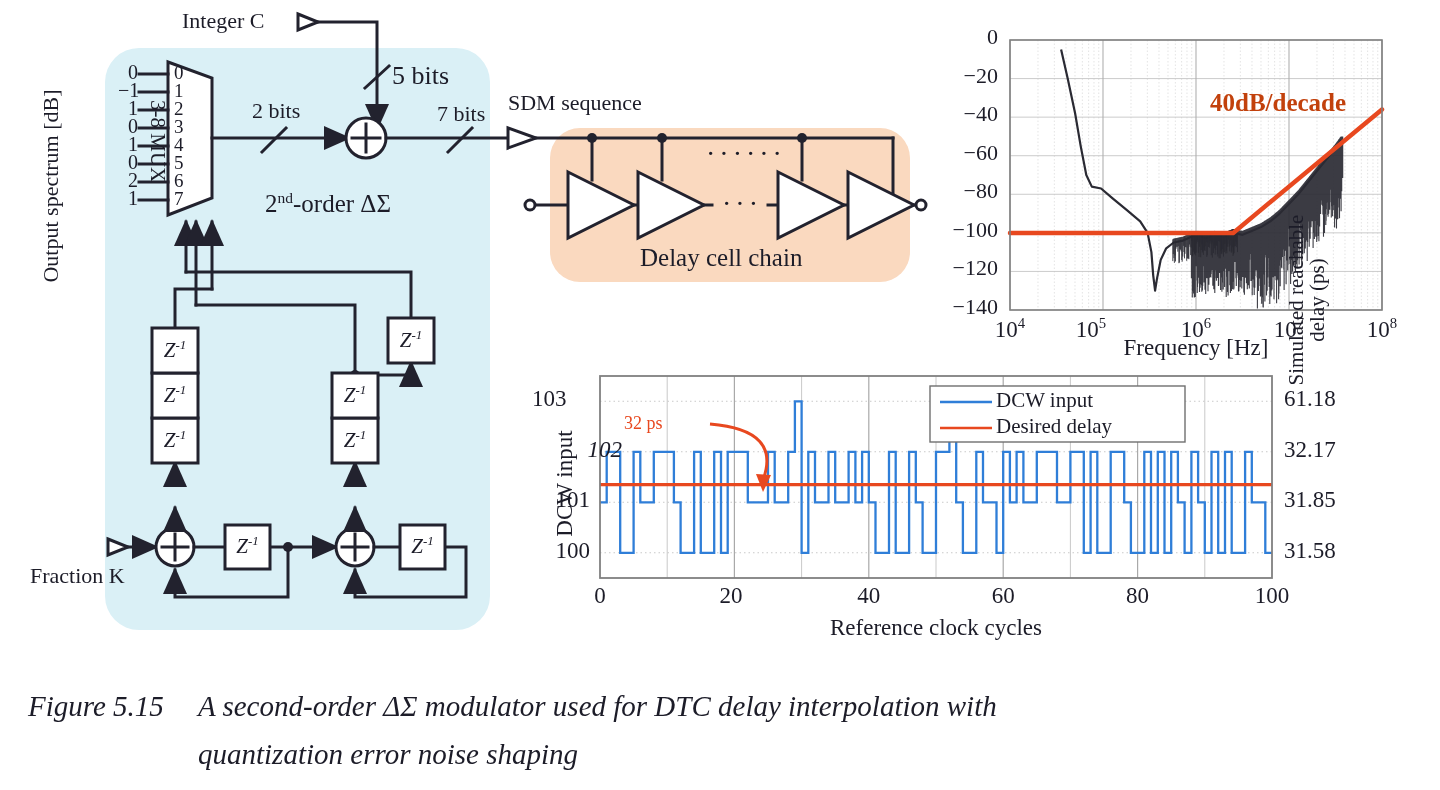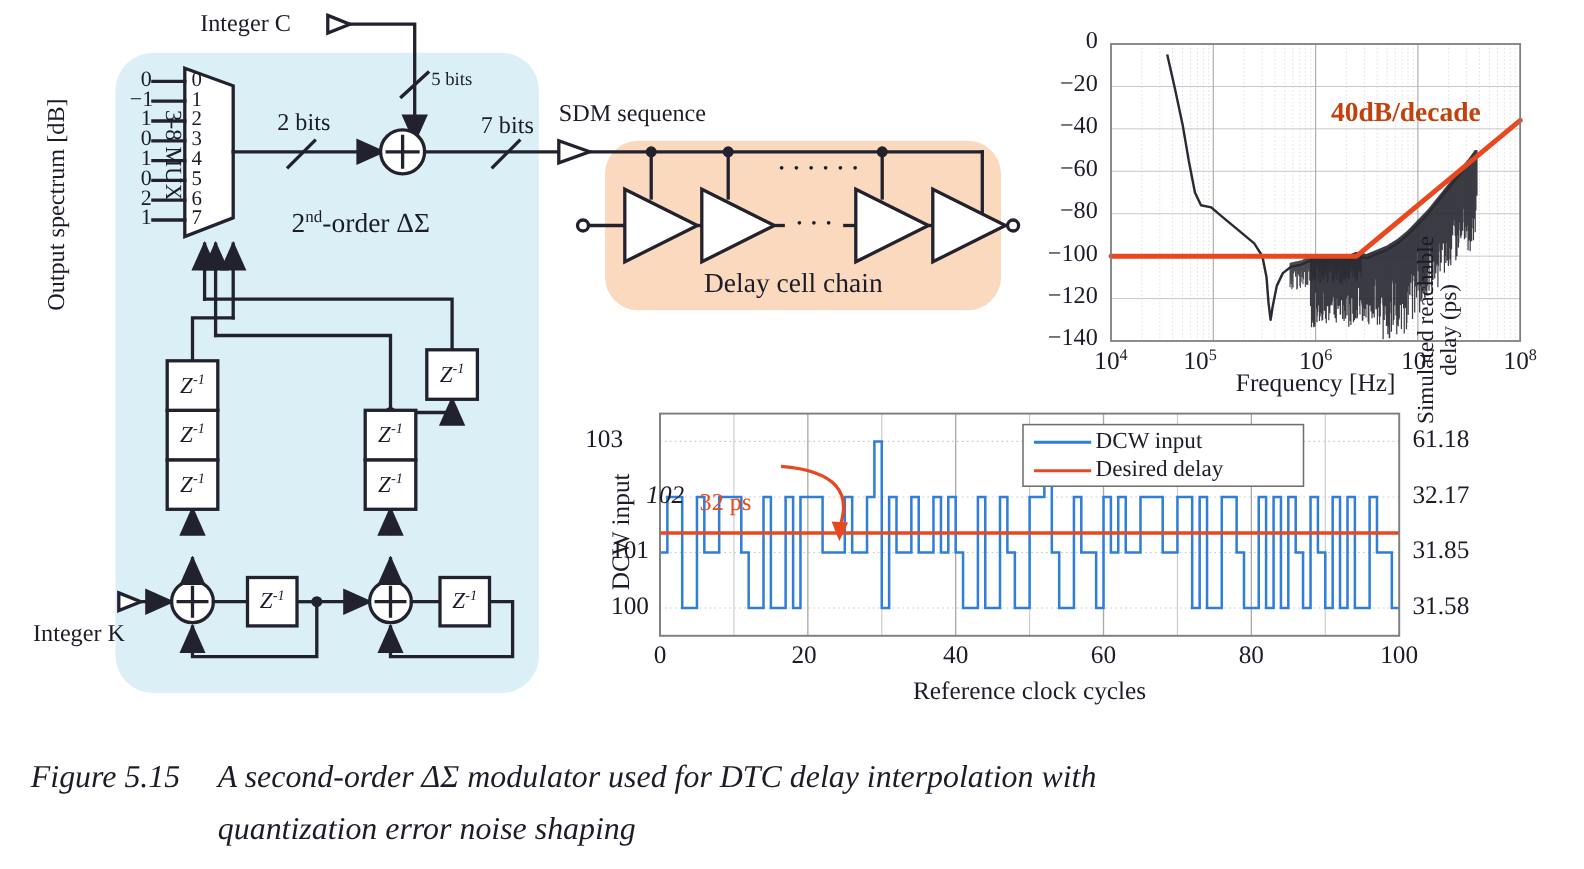--- a/index.html
+++ b/index.html
@@ -141,22 +141,22 @@
     <rect x="152" y="418" width="46" height="45"></rect>
     <rect x="152" y="373" width="46" height="45"></rect>
     <rect x="152" y="328" width="46" height="45"></rect>
     <rect x="332" y="418" width="46" height="45"></rect>
     <rect x="332" y="373" width="46" height="45"></rect>
     <rect x="388" y="318" width="46" height="45"></rect>
   </g>
 </svg>
 
 <div class="t" style="left:182px;top:10px;font-size:22px;">Integer C</div>
-<div class="t" style="left:30px;top:565px;font-size:22px;">Integer K</div>
-<div class="t" style="left:392px;top:63px;font-size:17px;">5 bits</div>
+<div class="t" style="left:30px;top:565px;font-size:22px;">Fraction K</div>
+<div class="t" style="left:392px;top:63px;font-size:26px;">5 bits</div>
 <div class="t" style="left:252px;top:100px;font-size:22px;">2 bits</div>
 <div class="t" style="left:437px;top:103px;font-size:22px;">7 bits</div>
 <div class="t" style="left:508px;top:92px;font-size:22px;">SDM sequence</div>
 <div class="t" style="left:640px;top:245px;font-size:25px;">Delay cell chain</div>
 <div class="t" style="left:706px;top:140px;font-size:28px;letter-spacing:4px;">······</div>
 <div class="t" style="left:722px;top:190px;font-size:28px;letter-spacing:4px;">···</div>
 
 <div class="t" style="left:218px;top:190px;font-size:25px;text-align:center;width:220px;">
   <span>2</span><sup style="font-size:0.62em;">nd</sup><span>-order ΔΣ</span>
 </div>
@@ -290,21 +290,21 @@
       <line x1="604.8000000000001" y1="0" x2="604.8000000000001" y2="202" stroke="#c9c9c9" stroke-width="1"></line>
       <path d="M0,126.3 L6.7,126.3 L6.7,75.8 L13.4,75.8 L13.4,75.8 L20.2,75.8 L20.2,176.8 L26.9,176.8 L26.9,176.8 L33.6,176.8 L33.6,75.8 L40.3,75.8 L40.3,126.3 L47.0,126.3 L47.0,126.3 L53.8,126.3 L53.8,75.8 L60.5,75.8 L60.5,75.8 L67.2,75.8 L67.2,75.8 L73.9,75.8 L73.9,126.3 L80.6,126.3 L80.6,176.8 L87.4,176.8 L87.4,176.8 L94.1,176.8 L94.1,75.8 L100.8,75.8 L100.8,176.8 L107.5,176.8 L107.5,176.8 L114.2,176.8 L114.2,75.8 L121.0,75.8 L121.0,176.8 L127.7,176.8 L127.7,75.8 L134.4,75.8 L134.4,75.8 L141.1,75.8 L141.1,75.8 L147.8,75.8 L147.8,126.3 L154.6,126.3 L154.6,126.3 L161.3,126.3 L161.3,126.3 L168.0,126.3 L168.0,75.8 L174.7,75.8 L174.7,126.3 L181.4,126.3 L181.4,126.3 L188.2,126.3 L188.2,75.8 L194.9,75.8 L194.9,25.3 L201.6,25.3 L201.6,176.8 L208.3,176.8 L208.3,75.8 L215.0,75.8 L215.0,126.3 L221.8,126.3 L221.8,126.3 L228.5,126.3 L228.5,75.8 L235.2,75.8 L235.2,126.3 L241.9,126.3 L241.9,126.3 L248.6,126.3 L248.6,75.8 L255.4,75.8 L255.4,126.3 L262.1,126.3 L262.1,75.8 L268.8,75.8 L268.8,126.3 L275.5,126.3 L275.5,176.8 L282.2,176.8 L282.2,176.8 L289.0,176.8 L289.0,75.8 L295.7,75.8 L295.7,176.8 L302.4,176.8 L302.4,176.8 L309.1,176.8 L309.1,75.8 L315.8,75.8 L315.8,126.3 L322.6,126.3 L322.6,176.8 L329.3,176.8 L329.3,176.8 L336.0,176.8 L336.0,75.8 L342.7,75.8 L342.7,75.8 L349.4,75.8 L349.4,25.3 L356.2,25.3 L356.2,126.3 L362.9,126.3 L362.9,176.8 L369.6,176.8 L369.6,176.8 L376.3,176.8 L376.3,75.8 L383.0,75.8 L383.0,126.3 L389.8,126.3 L389.8,126.3 L396.5,126.3 L396.5,176.8 L403.2,176.8 L403.2,75.8 L409.9,75.8 L409.9,126.3 L416.6,126.3 L416.6,75.8 L423.4,75.8 L423.4,126.3 L430.1,126.3 L430.1,126.3 L436.8,126.3 L436.8,75.8 L443.5,75.8 L443.5,75.8 L450.2,75.8 L450.2,75.8 L457.0,75.8 L457.0,126.3 L463.7,126.3 L463.7,126.3 L470.4,126.3 L470.4,75.8 L477.1,75.8 L477.1,75.8 L483.8,75.8 L483.8,176.8 L490.6,176.8 L490.6,75.8 L497.3,75.8 L497.3,176.8 L504.0,176.8 L504.0,176.8 L510.7,176.8 L510.7,75.8 L517.4,75.8 L517.4,75.8 L524.2,75.8 L524.2,126.3 L530.9,126.3 L530.9,176.8 L537.6,176.8 L537.6,176.8 L544.3,176.8 L544.3,75.8 L551.0,75.8 L551.0,176.8 L557.8,176.8 L557.8,75.8 L564.5,75.8 L564.5,176.8 L571.2,176.8 L571.2,75.8 L577.9,75.8 L577.9,126.3 L584.6,126.3 L584.6,176.8 L591.4,176.8 L591.4,75.8 L598.1,75.8 L598.1,126.3 L604.8,126.3 L604.8,176.8 L611.5,176.8 L611.5,75.8 L618.2,75.8 L618.2,176.8 L625.0,176.8 L625.0,75.8 L631.7,75.8 L631.7,176.8 L638.4,176.8 L638.4,176.8 L645.1,176.8 L645.1,75.8 L651.8,75.8 L651.8,126.3 L658.6,126.3 L658.6,126.3 L665.3,126.3 L665.3,176.8 L672.0,176.8 " fill="none" stroke="#2f7ed8" stroke-width="2.3" stroke-linejoin="miter"></path>
       <line x1="0" y1="108.57500000000029" x2="672" y2="108.57500000000029" stroke="#e8481f" stroke-width="3.2"></line>
       <path d="M110,48 C160,52 175,72 163,104" fill="none" stroke="#e8481f" stroke-width="3"></path>
       <path d="M156,98 L163,116 L171,99 Z" fill="#e8481f"></path>
       <rect x="0" y="0" width="672" height="202" fill="none" stroke="#808080" stroke-width="1.8"></rect>
       <rect x="330" y="10" width="255" height="56" fill="#fff" stroke="#6f6f6f" stroke-width="1.4"></rect>
       <line x1="340" y1="26" x2="392" y2="26" stroke="#2f7ed8" stroke-width="2.6"></line>
       <line x1="340" y1="52" x2="392" y2="52" stroke="#e8481f" stroke-width="2.6"></line>
     </svg>
-  <div class="t" style="left:36px;top:38px;font-size:22px;color:#e8481f;margin-top:32px;">32 ps</div>
+  <div class="t" style="left:24px;top:38px;font-size:18px;color:#e8481f;">32 ps</div>
 </div>
 <div class="t" style="left:464px;top:472px;width:200px;text-align:center;font-size:23px;
             transform:rotate(-90deg);">DCW input</div>
 <div class="t" style="left:600px;top:616px;width:672px;text-align:center;font-size:23px;">Reference clock cycles</div>
 <div class="t" style="left:1286px;top:400px;width:200px;font-size:21px;
             transform:rotate(-90deg);transform-origin:0 0;text-align:center;">
   <div>Simulated reachable</div>
   <div>delay (ps)</div>
 </div>
 <div id="dcw-yticks">

